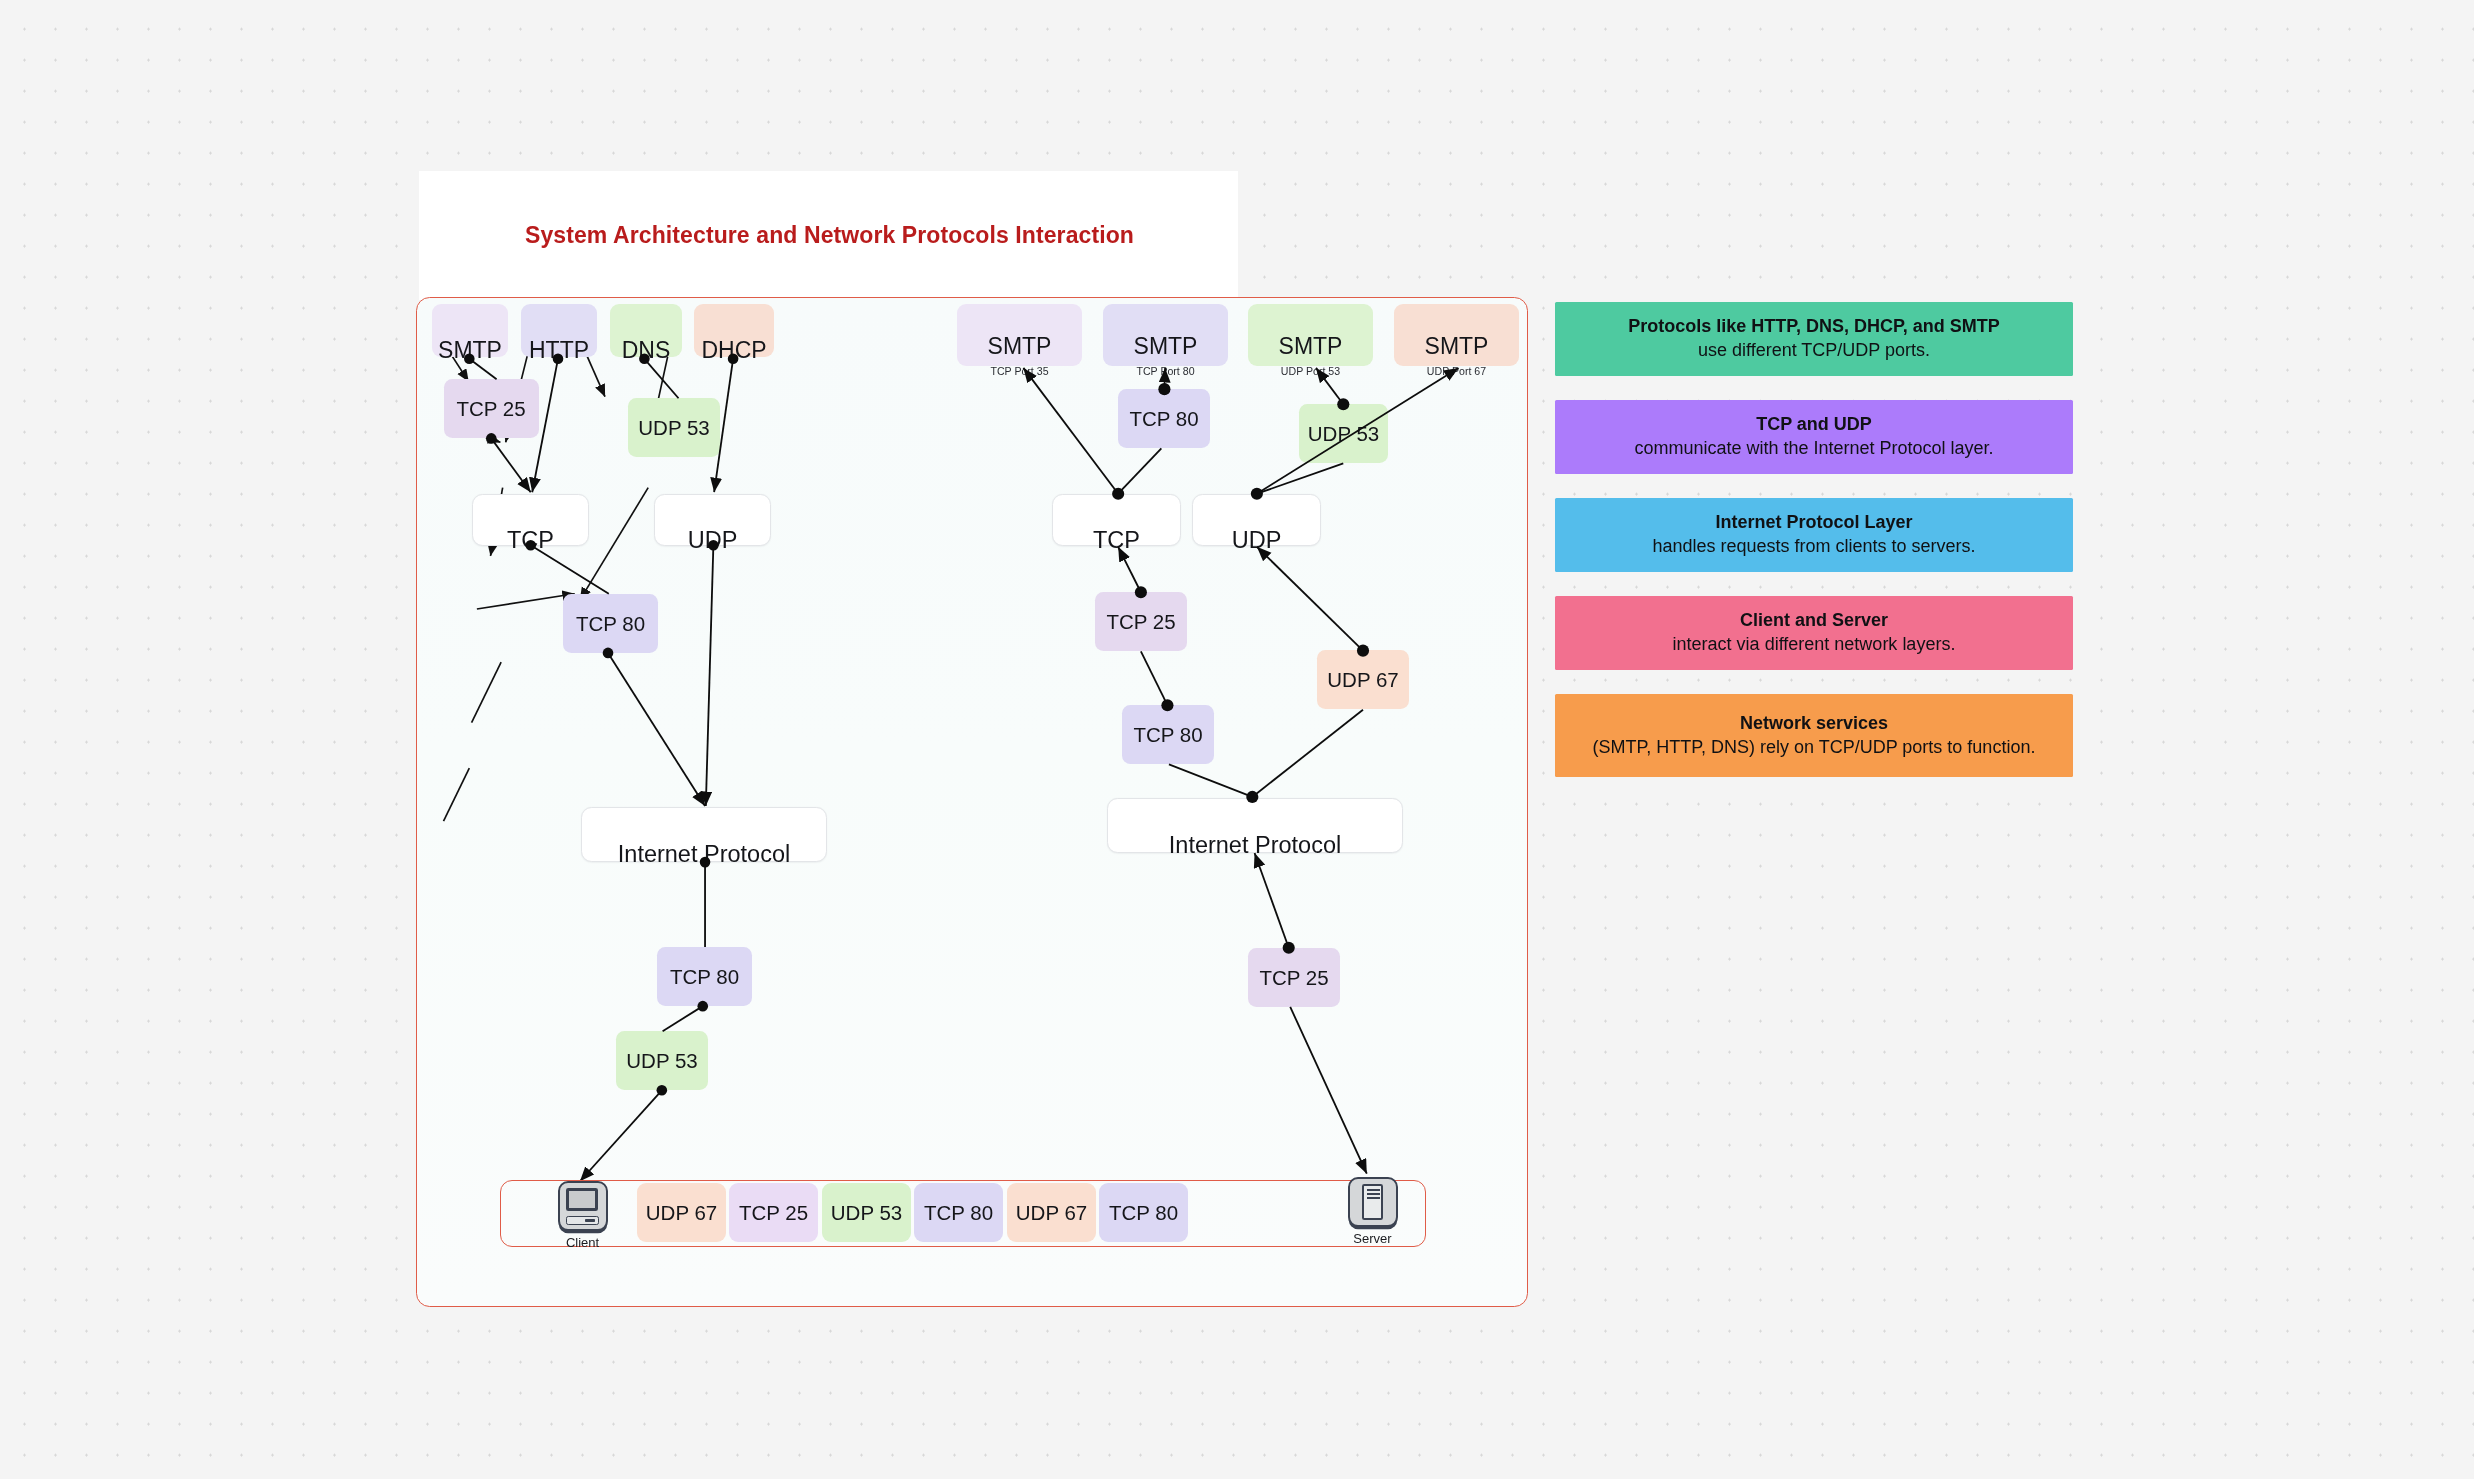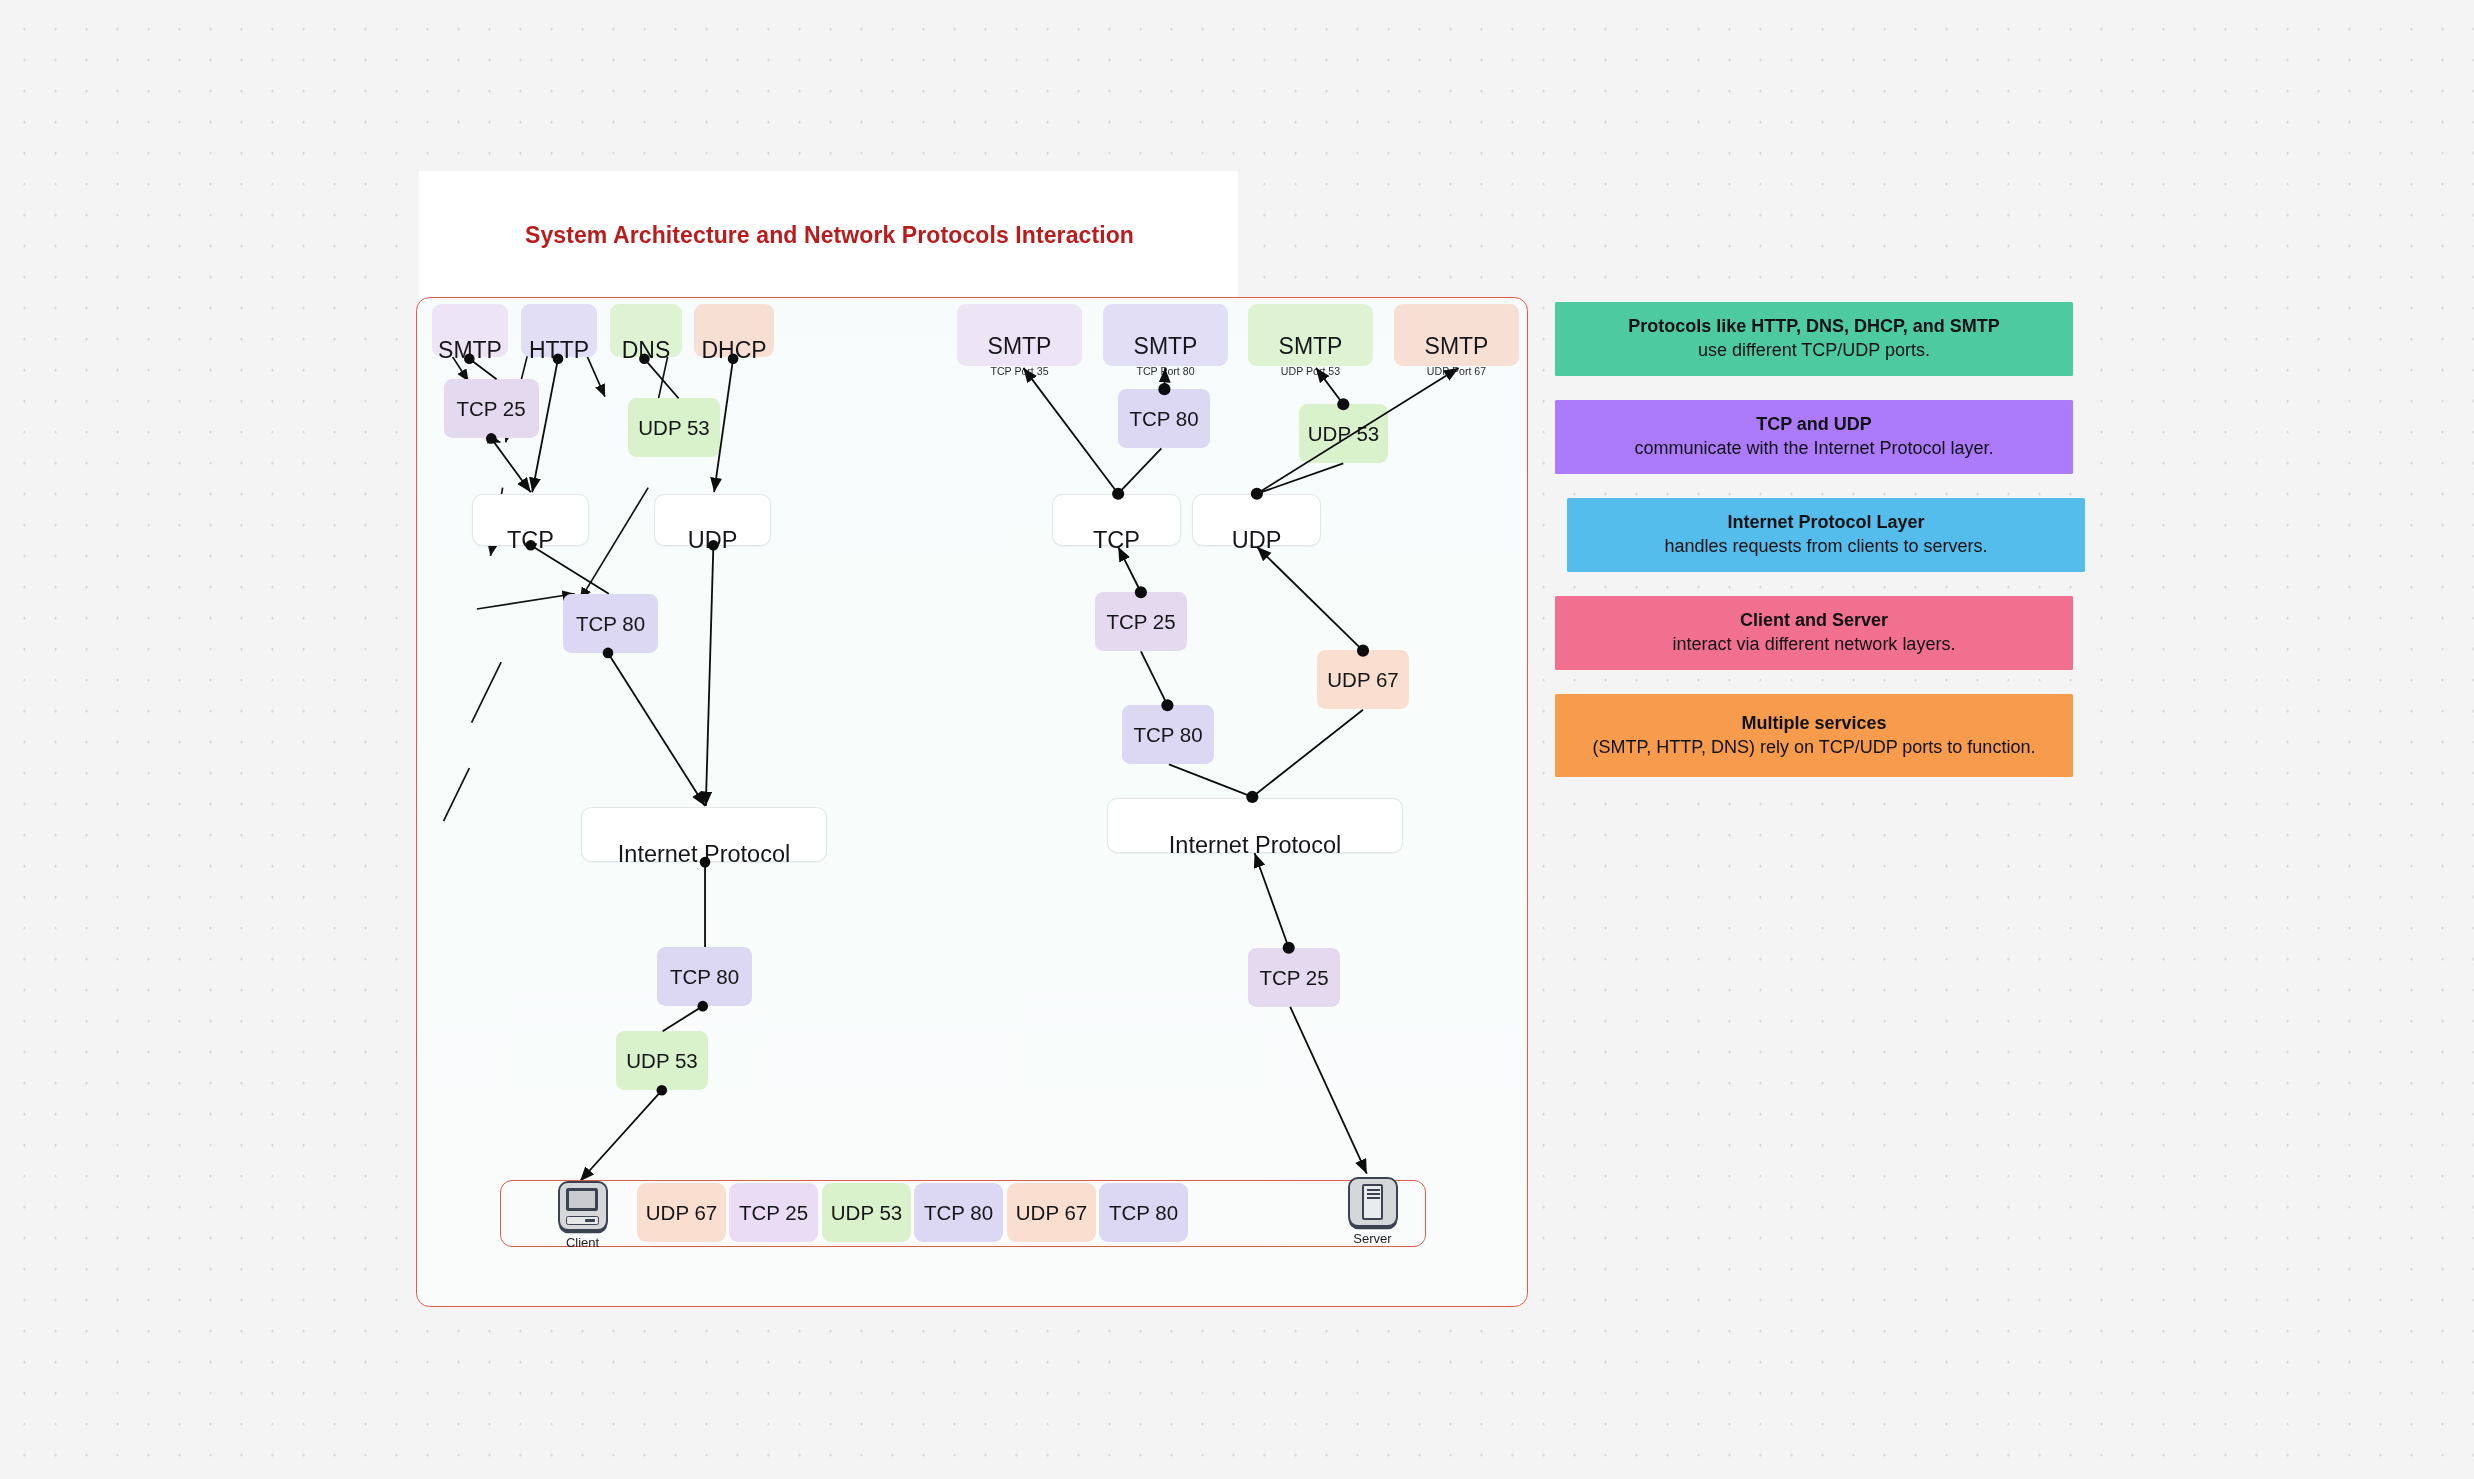--- a/index.html
+++ b/index.html
@@ -464,31 +464,31 @@
     <div class="legend-card" style="background:#4ecaa0;height:74px;">
       <div class="lg-strong">Protocols like HTTP, DNS, DHCP, and SMTP</div>
       <div class="lg-rest">use different TCP/UDP ports.</div>
     </div>
 
     <div class="legend-card" style="background:#ac7bfb;height:74px;">
       <div class="lg-strong">TCP and UDP</div>
       <div class="lg-rest">communicate with the Internet Protocol layer.</div>
     </div>
 
-    <div class="legend-card" style="background:#54bdeb;height:74px;margin-left:12px;">
+    <div class="legend-card" style="background:#54bdeb;height:74px;">
       <div class="lg-strong">Internet Protocol Layer</div>
       <div class="lg-rest">handles requests from clients to servers.</div>
     </div>
 
     <div class="legend-card" style="background:#f2708f;height:74px;">
       <div class="lg-strong">Client and Server</div>
       <div class="lg-rest">interact via different network layers.</div>
     </div>
 
     <div class="legend-card" style="background:#f79c4c;height:83px;">
-      <div class="lg-strong">Multiple services</div>
+      <div class="lg-strong">Network services</div>
       <div class="lg-rest">(SMTP, HTTP, DNS) rely on TCP/UDP ports to function.</div>
     </div>
 
   </div>
 
 </div>
 
 
 </body></html>

